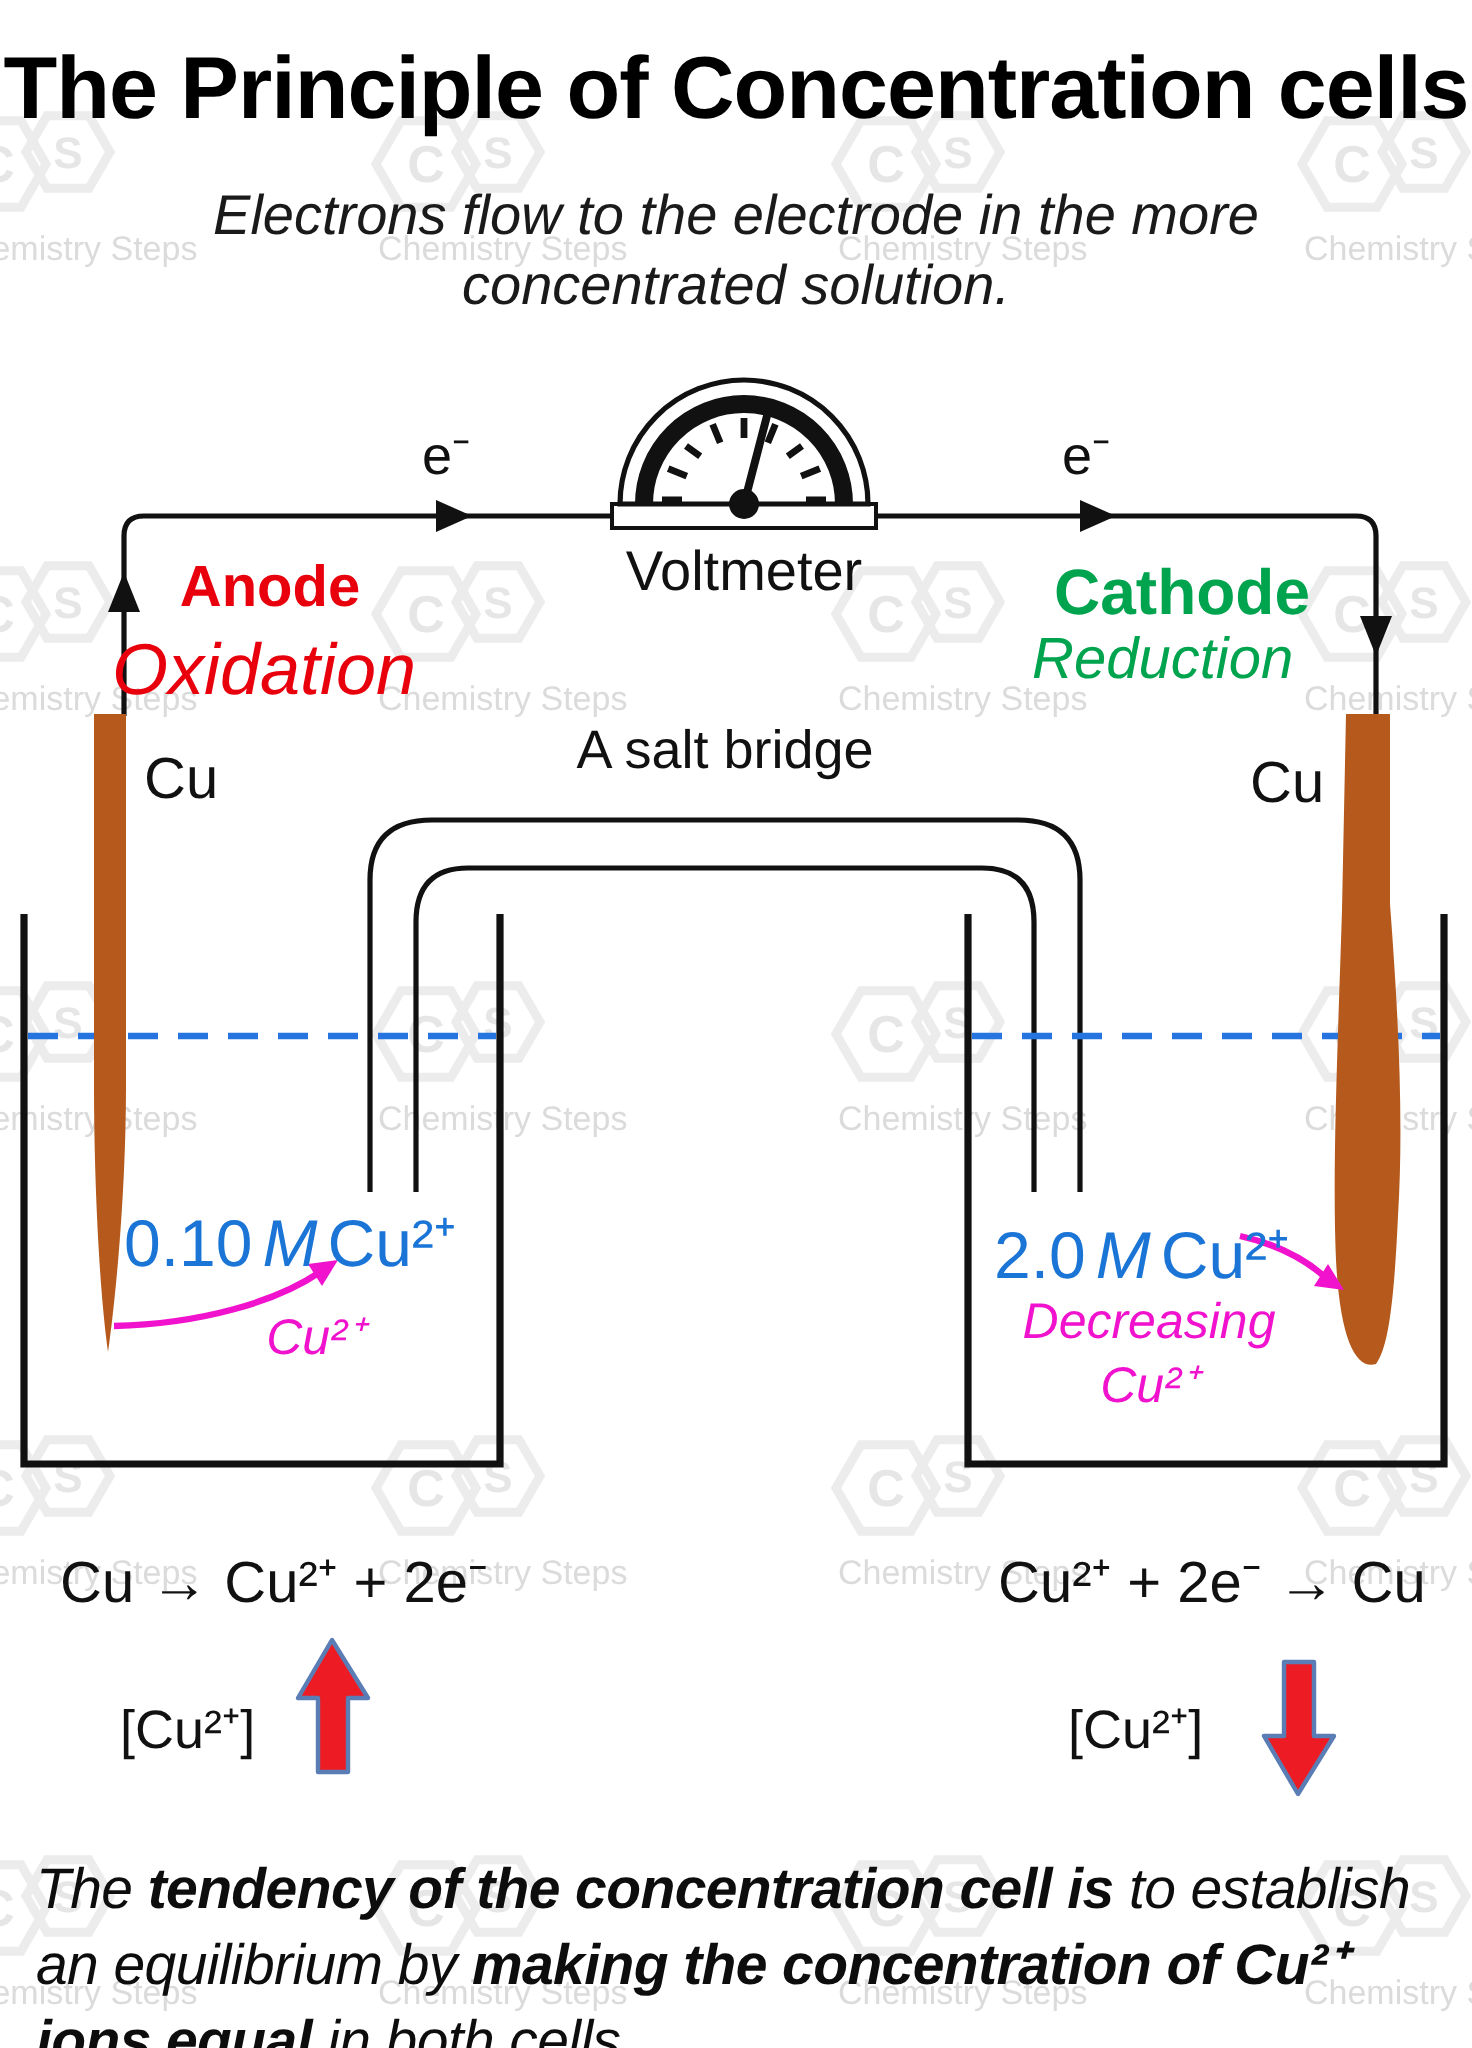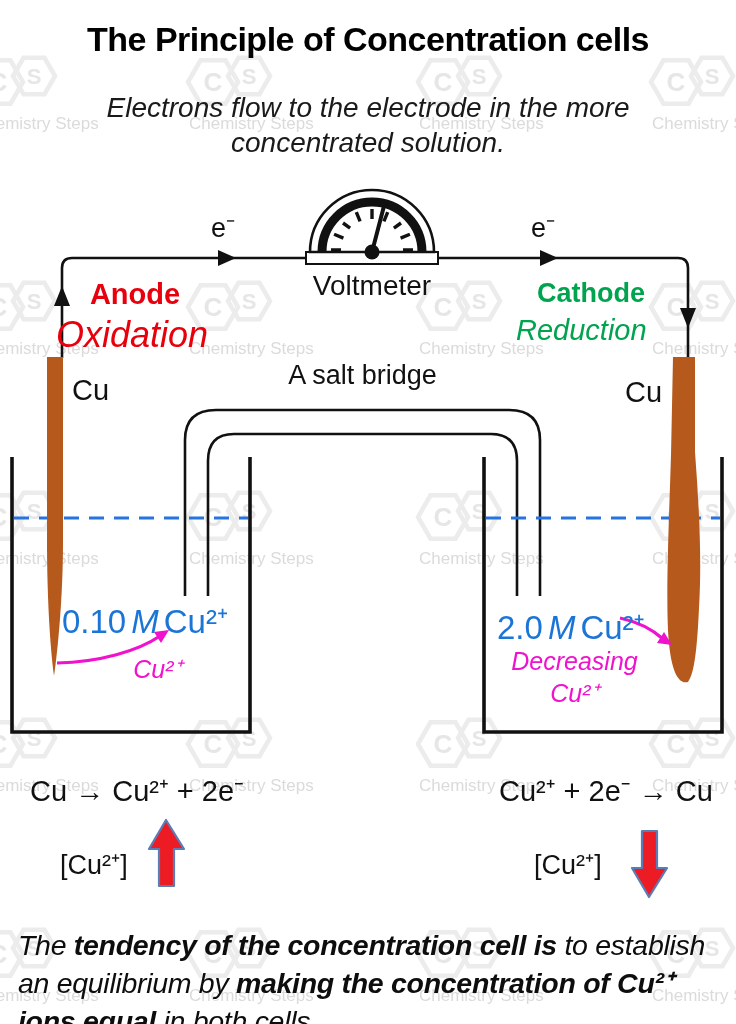--- a/index.html
+++ b/index.html
@@ -6,21 +6,21 @@
   .page{position:relative;width:736px;height:1024px;background:#fff;overflow:hidden;
         font-family:"Liberation Sans",sans-serif;color:#111;}
   
   .wm-layer{position:absolute;inset:0;z-index:0;pointer-events:none;}
   .wm{position:absolute;width:110px;}
   .wm-hex{fill:none;stroke:#ececec;stroke-width:4.5;}
   .wm-letter{fill:#e6e6e6;font-family:"Liberation Sans",sans-serif;font-weight:bold;}
   .wm-text{margin-top:-2px;margin-left:4px;color:#dbdbdb;font-size:17px;white-space:nowrap;}
   
   .title{position:absolute;top:20px;left:0;width:736px;text-align:center;
-         font-size:34px;font-weight:bold;letter-spacing:-0.5px;color:#000;z-index:3;}
+         font-size:44px;font-weight:bold;letter-spacing:-0.5px;color:#000;z-index:3;}
   .subtitle{position:absolute;top:90px;left:88px;width:560px;text-align:center;
             font-style:italic;font-size:28px;line-height:1.25;color:#1a1a1a;z-index:3;}
   
   .diagram{position:absolute;inset:0;z-index:2;}
   .wire{fill:none;stroke:var(--ink);stroke-width:2.6;}
   .arrowhead{fill:var(--ink);}
   .vm-base{fill:#fff;stroke:var(--ink);stroke-width:2;}
   .vm-outer{fill:#fff;stroke:var(--ink);stroke-width:2.6;}
   .vm-inner{fill:none;stroke:var(--ink);stroke-width:9;}
   .vm-ticks{stroke:var(--ink);stroke-width:3.4;}
@@ -32,21 +32,21 @@
   .copper{fill:var(--copper);}
   .marrow{fill:none;stroke:var(--magenta);stroke-width:3.2;}
   .mhead{fill:var(--magenta);}
   .block-arrow{fill:var(--arrow-red);stroke:var(--arrow-outline);stroke-width:2.2;stroke-linejoin:round;}
   
   .lbl{position:absolute;white-space:nowrap;z-index:3;}
   .electron{font-size:27px;}
   .vm-label{left:294px;top:270px;width:156px;text-align:center;font-size:28px;}
   .anode-title{left:55px;top:278px;width:160px;text-align:center;font-size:29px;font-weight:bold;color:var(--anode-red);}
   .anode-process{left:52px;top:314px;width:160px;text-align:center;font-size:36px;font-style:italic;color:var(--anode-red);}
-  .cathode-title{left:511px;top:278px;width:160px;text-align:center;font-size:27px;font-weight:bold;color:var(--cathode-green);}
+  .cathode-title{left:511px;top:278px;width:160px;text-align:center;font-size:32px;font-weight:bold;color:var(--cathode-green);}
   .cathode-process{left:516px;top:314px;width:160px;text-align:left;font-size:29px;font-style:italic;color:var(--cathode-green);}
   .cu-left{left:72px;top:374px;font-size:29px;}
   .cu-right{left:625px;top:376px;font-size:29px;}
   .salt-bridge-label{left:270px;top:360px;width:185px;text-align:center;font-size:27px;}
   .conc{font-size:33px;color:var(--conc-blue);}
   .conc-left{left:62px;top:598px;}
   .conc-right{left:497px;top:604px;}
   .conc .unit{font-style:italic;margin:0 5px;}
   .trend{position:absolute;text-align:center;font-size:25px;font-style:italic;
          color:var(--magenta);line-height:32px;z-index:3;}

